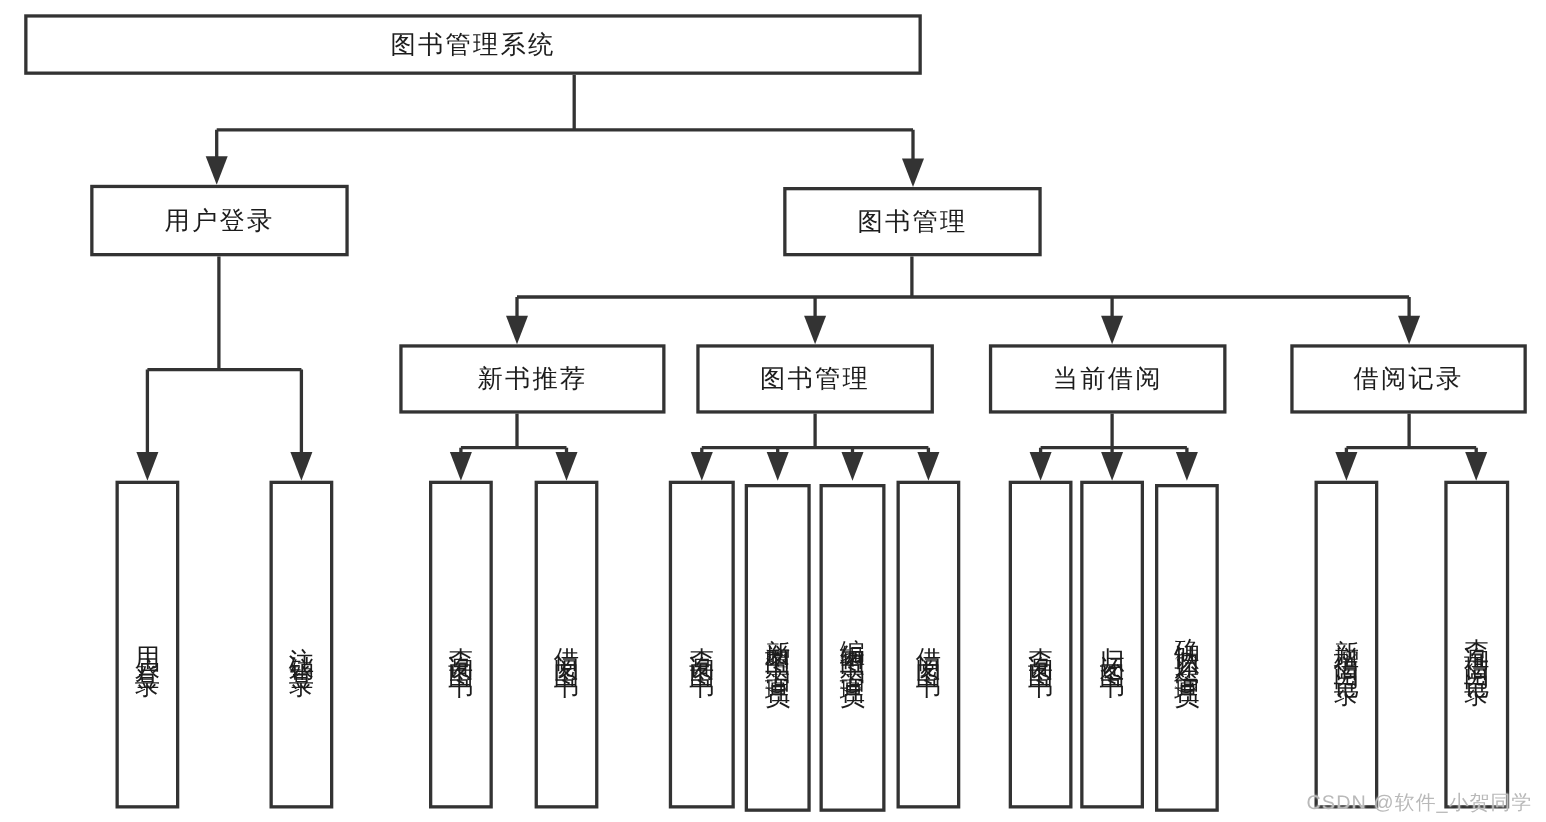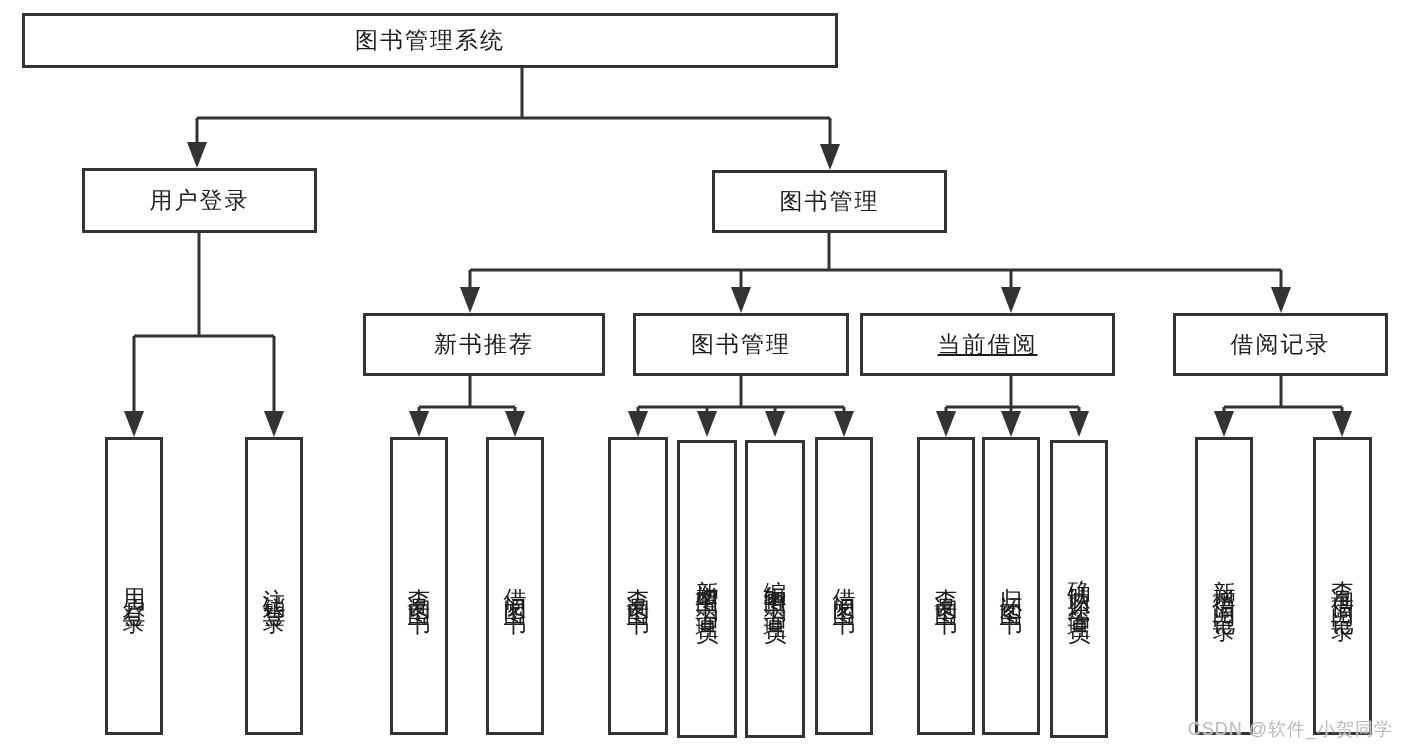--- a/index.html
+++ b/index.html
@@ -103,21 +103,21 @@
   <div class="box" style="left:712px; top:170px; width:235px; height:63px;justify-content:center;">
     <span class="hlabel">图书管理</span>
   </div>
 
   <div class="box" style="left:363px; top:313px; width:242px; height:63px;">
     <span class="hlabel">新书推荐</span>
   </div>
   <div class="box" style="left:633px; top:313px; width:216px; height:63px;">
     <span class="hlabel">图书管理</span>
   </div>
-  <div class="box" style="left:860px; top:313px; width:255px; height:63px;text-decoration:underline;">
+  <div class="box" style="left:899px; top:313px; width:216px; height:63px;">
     <span class="hlabel">当前借阅</span>
   </div>
   <div class="box" style="left:1173px; top:313px; width:215px; height:63px;">
     <span class="hlabel">借阅记录</span>
   </div>
 
   <div class="box leaf" style="left:105px; top:437px; width:58px; height:298px;">
     <span class="vlabel">用户登录</span>
   </div>
   <div class="box leaf" style="left:245px; top:437px; width:58px; height:298px;">

